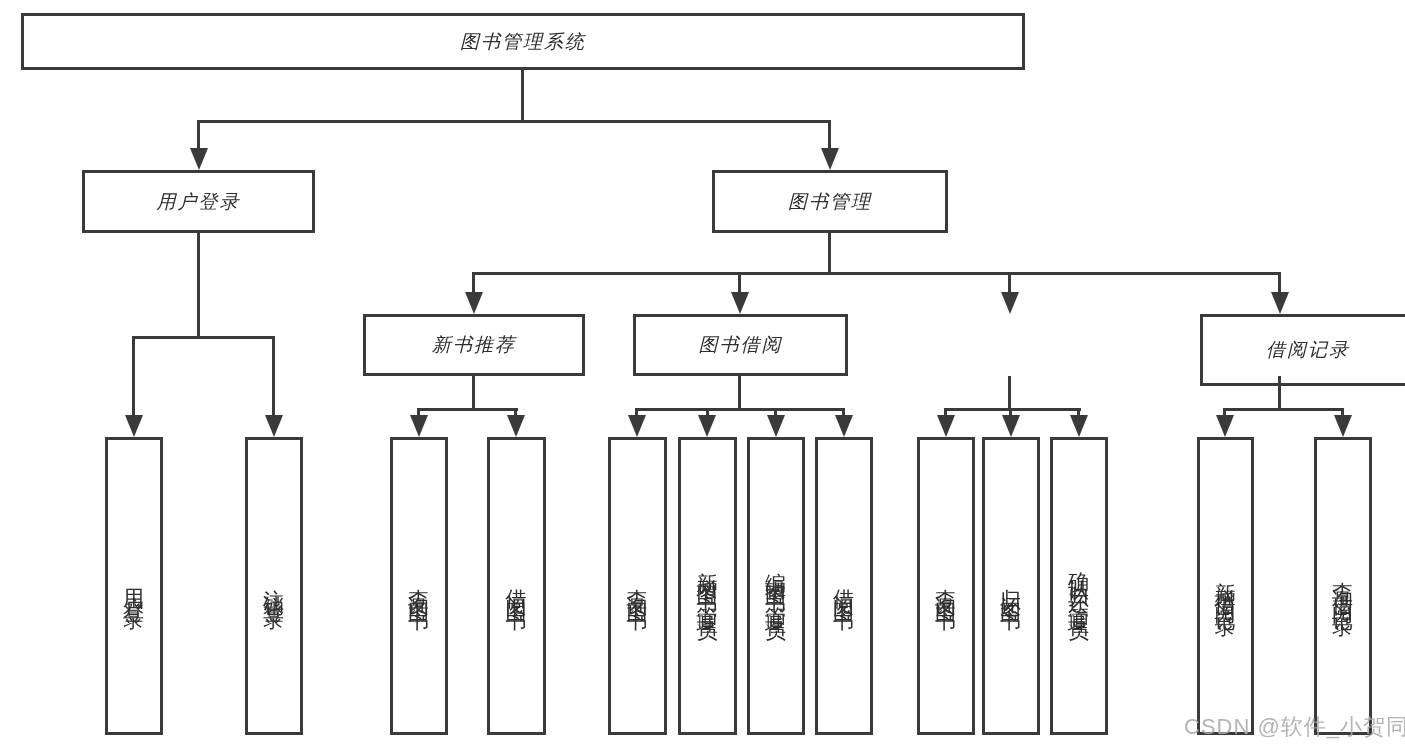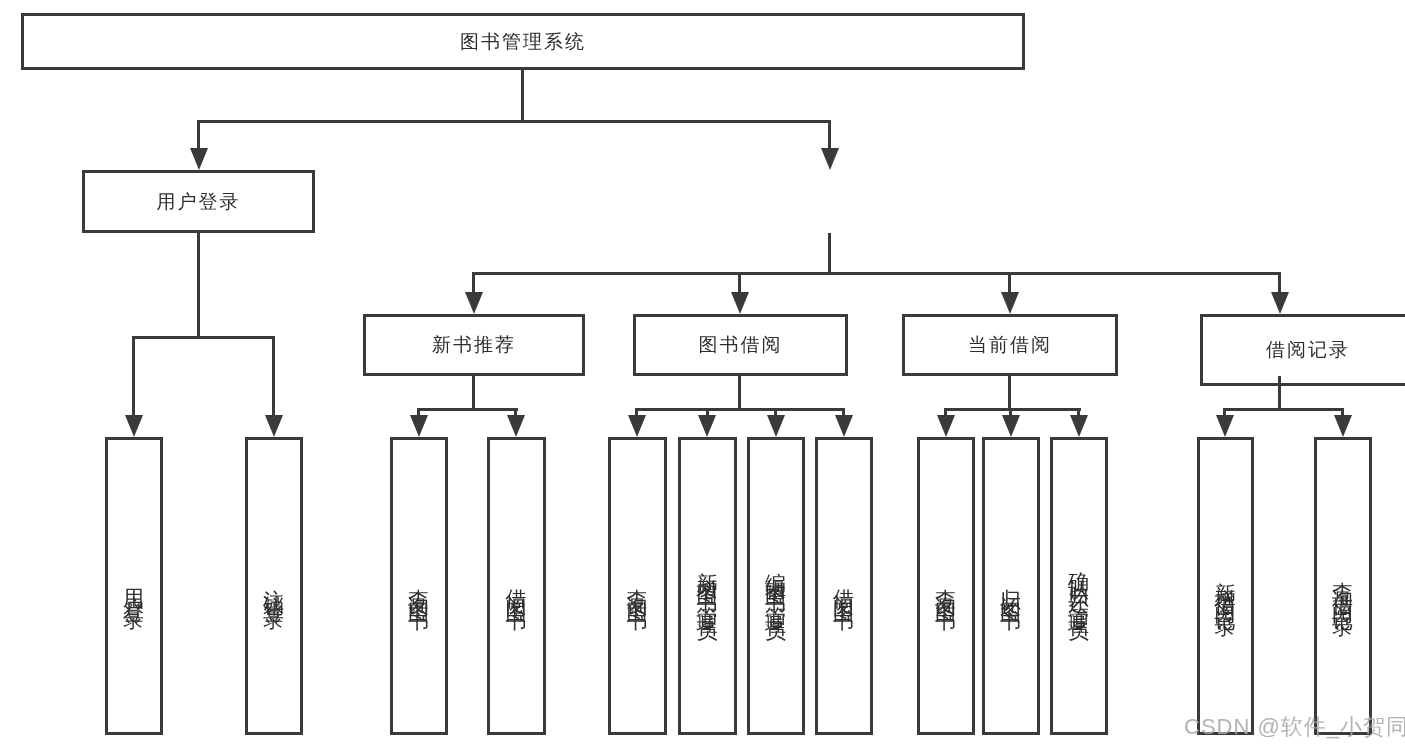--- a/index.html
+++ b/index.html
@@ -5,21 +5,21 @@
   :root{
     --line:#3a3a3a; --text:#2e2e2e; --bg:#ffffff; --watermark:#ababab;
   }
   html,body{margin:0;padding:0;background:var(--bg);}
   body{font-family:"Liberation Sans","DejaVu Sans",sans-serif;color:var(--text);}
   .stage{position:relative;width:1405px;height:747px;background:var(--bg);overflow:hidden;}
   .box{
     position:absolute;box-sizing:border-box;border:3px solid var(--line);
     background:#fff;display:flex;align-items:center;justify-content:center;
   }
-  .hlabel{font-size:19px;letter-spacing:2px;white-space:nowrap;}
+  .hlabel{font-size:19px;letter-spacing:2px;white-space:nowrap;font-style:italic;}
   .vlabel{
     writing-mode:vertical-rl;text-orientation:mixed;
     font-size:21px;letter-spacing:7px;line-height:1;white-space:nowrap;
   }
   .ln{position:absolute;background:var(--line);}
   .ar{
     position:absolute;width:0;height:0;
     border-left:9px solid transparent;border-right:9px solid transparent;
     border-top:22px solid var(--line);
   }
@@ -40,20 +40,23 @@
   <div class="ln" style="left:521px;top:70px;width:3px;height:53px"></div>
   <div class="ln" style="left:197px;top:120px;width:634px;height:3px"></div>
   <div class="ln" style="left:197px;top:120px;width:3px;height:32px"></div>
   <div class="ln" style="left:828px;top:120px;width:3px;height:32px"></div>
   <div class="ar" style="left:190px;top:148px"></div>
   <div class="ar" style="left:821px;top:148px"></div>
 
   <div class="box" style="left:82px;top:170px;width:233px;height:63px">
     <span class="hlabel">用户登录</span>
   </div>
+  <div class="box" style="left:712px;top:170px;width:236px;height:63px">
+    <span class="hlabel">图书管理</span>
+  </div>
 
   <div class="ln" style="left:197px;top:233px;width:3px;height:106px"></div>
   <div class="ln" style="left:132px;top:336px;width:142px;height:3px"></div>
   <div class="ln" style="left:132px;top:336px;width:3px;height:83px"></div>
   <div class="ln" style="left:272px;top:336px;width:3px;height:83px"></div>
   <div class="ar" style="left:125px;top:415px"></div>
   <div class="ar" style="left:265px;top:415px"></div>
 
   <div class="ln" style="left:828px;top:233px;width:3px;height:42px"></div>
   <div class="ln" style="left:472px;top:272px;width:809px;height:3px"></div>
@@ -64,23 +67,20 @@
   <div class="ar" style="left:465px;top:292px"></div>
   <div class="ar" style="left:731px;top:292px"></div>
   <div class="ar" style="left:1001px;top:292px"></div>
   <div class="ar" style="left:1271px;top:292px"></div>
 
   <div class="box" style="left:633px;top:314px;width:215px;height:62px">
     <span class="hlabel">图书借阅</span>
   </div>
   <div class="box" style="left:363px;top:314px;width:222px;height:62px">
     <span class="hlabel">新书推荐</span>
-  </div>
-  <div class="box" style="left:902px;top:314px;width:216px;height:62px">
-    <span class="hlabel">当前借阅</span>
   </div>
   <div class="box" style="left:1200px;top:314px;width:216px;height:72px">
     <span class="hlabel">借阅记录</span>
   </div>
 
   <div class="ln" style="left:472px;top:376px;width:3px;height:35px"></div>
   <div class="ln" style="left:417px;top:408px;width:101px;height:3px"></div>
   <div class="ln" style="left:417px;top:408px;width:3px;height:11px"></div>
   <div class="ln" style="left:514px;top:408px;width:3px;height:11px"></div>
   <div class="ar" style="left:410px;top:415px"></div>

